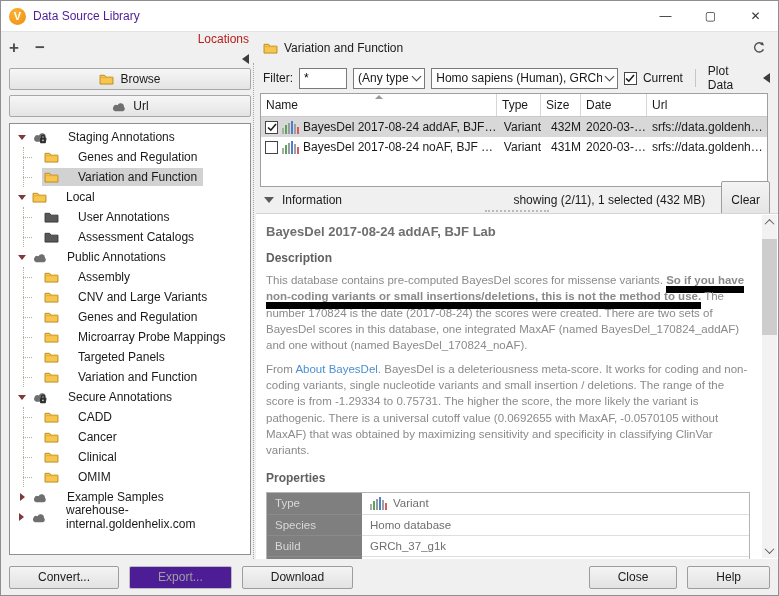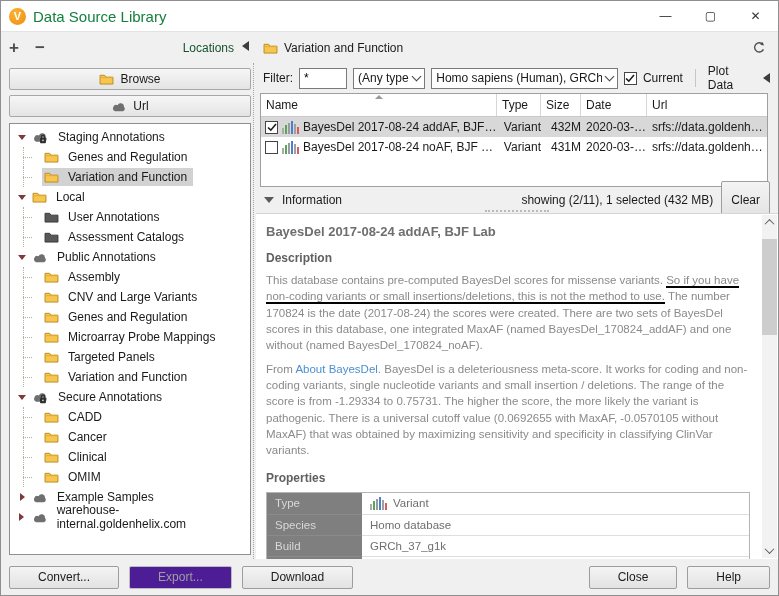--- a/index.html
+++ b/index.html
@@ -5,46 +5,46 @@
   * { box-sizing: border-box; margin: 0; padding: 0; }
   html,body { background:#cfcfcf; }
   body { font-family: "Liberation Sans", sans-serif; }
   .window{ width:779px; height:596px; background:#f0f0f0; border:1px solid #8f8f8f;
            display:flex; flex-direction:column; overflow:hidden; }
 
   
   .titlebar{ height:30px; background:#ffffff; display:flex; align-items:center; padding-left:8px; flex:0 0 auto;}
   .logo{ width:17px; height:17px; border-radius:50%; background:radial-gradient(circle at 35% 30%, #fbb432, #ef8c0e);
          color:#fff; font-size:11px; font-weight:bold; display:flex; align-items:center; justify-content:center; }
-  .title-text{ font-size:15px; color:#15803d; margin-left:7px; }
+  .title-text{ font-size:12px; color:#4c1d95; margin-left:7px; }
   .win-controls{ margin-left:auto; display:flex; height:100%; }
   .win-btn{ width:45px; display:flex; align-items:center; justify-content:center; font-size:12px; color:#333; cursor:default;}
 
   
   .toolbar{ height:32px; background:#f0f0f0; display:flex; align-items:center; flex:0 0 auto; border-top:1px solid #e3e3e3;}
   .tb-left{ width:254px; display:flex; align-items:center; padding:0 6px 0 8px; }
   .tb-plusminus{ font-size:17px; color:#4e4e4e; width:26px; text-align:left; font-weight:bold; line-height:1;}
-  .tb-locations{ margin-left:auto; display:flex; align-items:flex-start; gap:8px; font-size:12px; color:#14532d;}
+  .tb-locations{ margin-left:auto; display:flex; align-items:flex-end; gap:8px; font-size:12px; color:#b91c1c;flex-direction:column;}
   .tri-left{ width:0;height:0;border-top:5px solid transparent;border-bottom:5px solid transparent;border-right:7px solid #3d3d3d; }
   .tb-path{ display:flex; align-items:center; gap:6px; font-size:12px; color:#1a1a1a; padding-left:8px;}
   .tb-refresh{ margin-left:auto; padding-right:12px; display:flex; align-items:center;}
 
   .icon{ display:inline-flex; align-items:center; }
 
   
   .main{ flex:1 1 auto; display:flex; min-height:0; }
   .sidebar{ width:250px; flex:0 0 auto; display:flex; flex-direction:column; padding:3px 0 4px 8px; }
   .vsplit{ width:5px; flex:0 0 auto; }
   .vsplit::before{ content:""; display:block; width:0; height:100%; margin:0 auto; border-left:1px dotted #a5a5a5; }
 
   .side-btn{ height:22px; margin:2px 0 3px 0; background:linear-gradient(#f6f6f6,#e4e4e4); border:1px solid #a7a7a7;
              border-radius:2px; display:flex; align-items:center; justify-content:center; gap:6px; font-size:12px; color:#1a1a1a;}
   .tree{ flex:1 1 auto; margin-top:3px; background:#fff; border:1px solid #8f8f8f; overflow:hidden; padding-top:3px;}
   .tree-item{ height:20px; display:flex; align-items:center; font-size:12px; color:#1a1a1a; position:relative; padding-left:4px;}
-  .tree-item .row-body{ display:flex; align-items:center; gap:9px; padding:2px 6px 2px 2px; }
+  .tree-item .row-body{ display:flex; align-items:center; gap:19px; padding:2px 6px 2px 2px; }
   .tree-item.selected .row-body{ background:#d2d2d2; }
   .tree-arrow{ width:16px; display:flex; justify-content:center; }
   .tree-arrow.expanded::before{ content:""; width:0;height:0; border-left:4px solid transparent; border-right:4px solid transparent; border-top:5px solid #7c3a3a;}
   .tree-arrow.collapsed::before{ content:""; width:0;height:0; border-top:4px solid transparent; border-bottom:4px solid transparent; border-left:5px solid #7c3a3a;}
   .tree-item.child{ padding-left:32px; }
   .tree-item.child::before{ content:""; position:absolute; left:13px; top:0; bottom:0; border-left:1px dotted #b6aea3;}
   .tree-item.child::after{ content:""; position:absolute; left:13px; top:50%; width:9px; border-top:1px dotted #b6aea3;}
 
   
   .rightpanel{ flex:1 1 auto; display:flex; flex-direction:column; min-width:0; }
@@ -64,33 +64,33 @@
   .sort-caret{ position:absolute; left:114px; top:1px; width:0; height:0; border-left:4px solid transparent; border-right:4px solid transparent; border-bottom:4px solid #9a9a9a;}
   .tbl-row{ height:20px; font-size:12px; color:#1a1a1a; }
   .tbl-row.selected{ background:#d8d8d8; }
   .tbl-row .cell{ padding-left:5px; white-space:nowrap; overflow:hidden; text-overflow:ellipsis;}
   .name-cell{ display:flex; align-items:center; gap:4px; padding-left:4px; overflow:hidden;}
   .name-cell .nm{ white-space:nowrap; overflow:hidden; text-overflow:ellipsis;}
 
   .infobar{ height:26px; display:flex; align-items:center; padding:0 8px; font-size:12px; color:#1a1a1a; flex:0 0 auto; position:relative;}
   .tri-down{ width:0;height:0;border-left:5px solid transparent;border-right:5px solid transparent;border-top:6px solid #5a5a5a;}
   .infobar .info-title{ margin-left:8px; }
-  .infobar .status{ margin-left:auto; margin-right:8px; }
+  .infobar .status{ margin-left:auto; margin-right:16px; }
   .btn{ background:linear-gradient(#f4f4f4,#e2e2e2); border:1px solid #9d9d9d; border-radius:2px; font-size:12px; color:#1a1a1a;
         padding:2px 28px; height:22px; display:inline-flex; align-items:center; justify-content:center; font-family:"Liberation Sans",sans-serif;}
   .btn.small{ height:20px; padding:18px 9px; }
   .btn.disabled{ color:#9f9f9f; background:#4c1d95; border-color:#bcbcbc; }
   .drag-dots{ position:absolute; left:50%; bottom:1px; transform:translateX(-50%); width:64px; border-top:2px dotted #b9b9b9;}
 
   .infobody{ flex:1 1 auto; background:#fff; border-top:1px solid #d5d5d5; position:relative; overflow:hidden; }
   .info-content{ padding:10px 28px 8px 10px; }
   .ds-title{ font-size:13px; font-weight:bold; color:#6e6e6e; }
   .sec-heading{ font-size:12px; font-weight:bold; color:#606060; margin-top:12px; }
   .para{ font-size:11.5px; color:#8a8a8a; line-height:1.42; margin-top:7px; }
-  .seg-red{ border-bottom:2px solid #000000; }
+  .seg-red{ border-bottom:7px solid #000000;font-weight:bold; }
   .seg-link{ color:#4a8fd0; }
   .props{ border:1px solid #b5b5b5; margin-top:7px; }
   .prop-row{ display:grid; grid-template-columns:95px 1fr; }
   .prop-label{ background:#7f7f7f; color:#d8d8d8; font-size:11.5px; padding:4px 8px; border-bottom:1px solid #8a8a8a; display:flex; align-items:center;}
   .prop-row:last-child .prop-label{ border-bottom:none; }
   .prop-value{ background:#fff; color:#6f6f6f; font-size:11.5px; padding:4px 8px; border-bottom:1px solid #dedede; display:flex; align-items:center; gap:6px; white-space:nowrap; overflow:hidden;}
   .prop-row:last-child .prop-value{ border-bottom:none; }
 
   .sb{ position:absolute; top:1px; right:1px; bottom:1px; width:15px; background:#f2f2f2; }
   .sb-arrow{ height:15px; display:flex; align-items:center; justify-content:center; }

